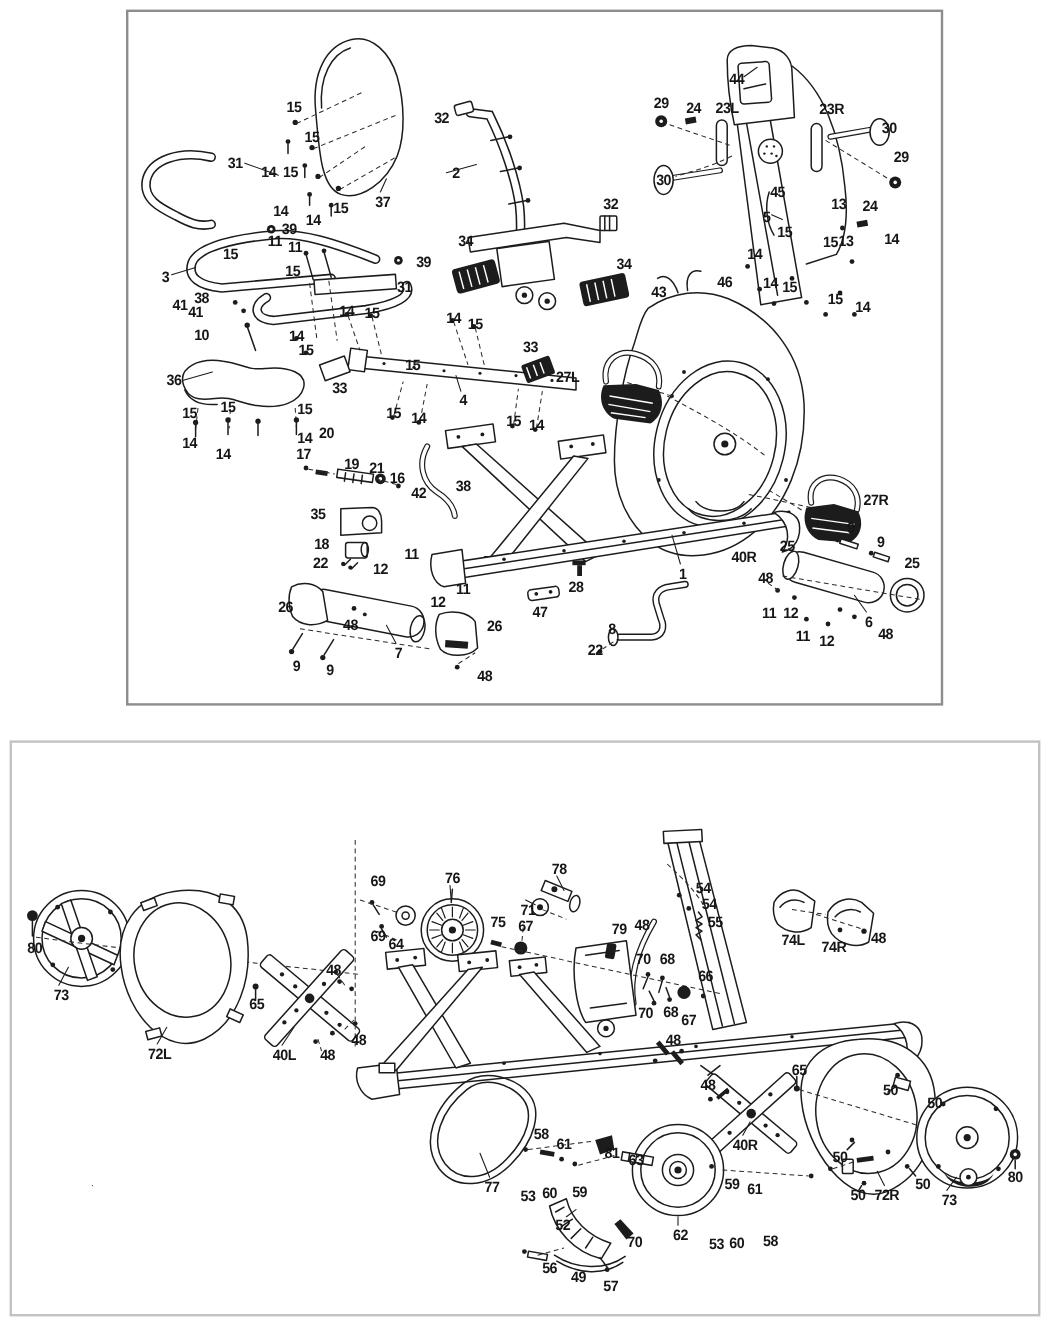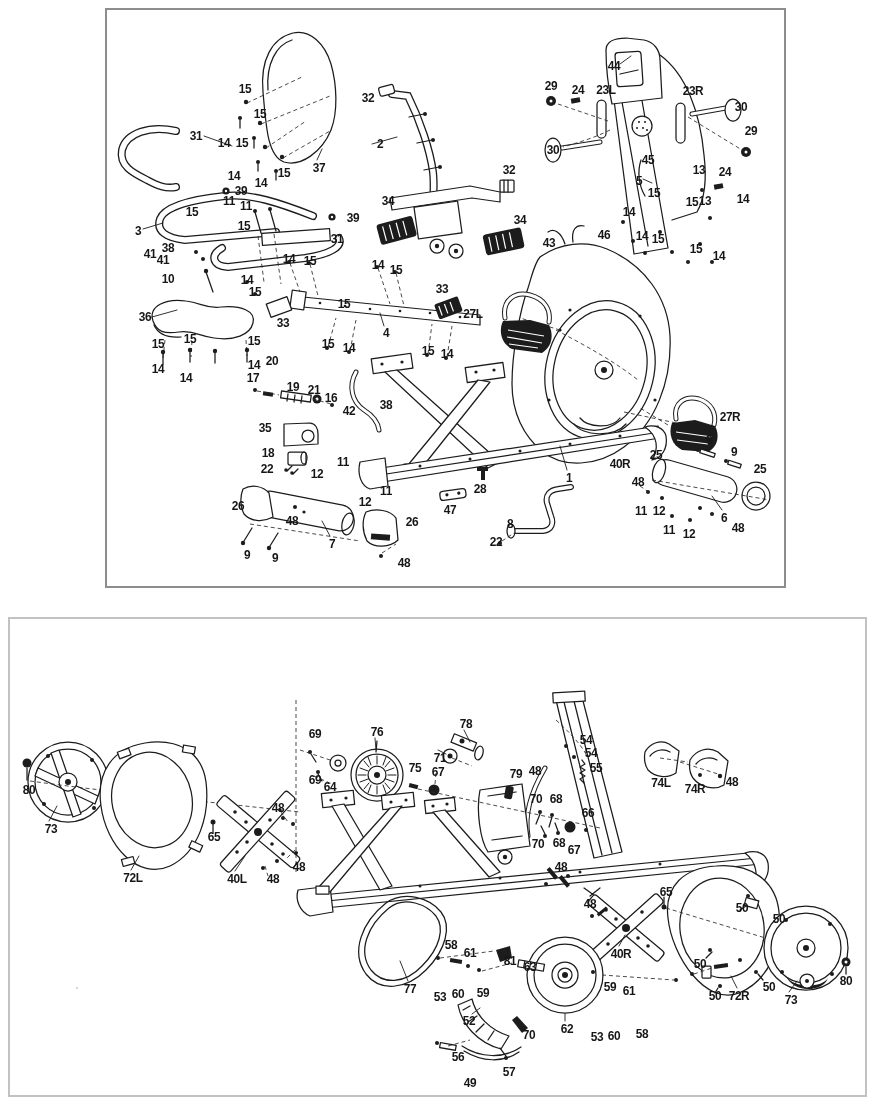--- a/index.html
+++ b/index.html
@@ -702,16 +702,16 @@
       <span class="part-label" style="left: 473px; top: 375px;">59</span>
       <span class="part-label" style="left: 459px; top: 403px;">52</span>
       <span class="part-label" style="left: 519px; top: 417px;">70</span>
       <span class="part-label" style="left: 557px; top: 411px;">62</span>
       <span class="part-label" style="left: 600px; top: 369px;">59</span>
       <span class="part-label" style="left: 619px; top: 373px;">61</span>
       <span class="part-label" style="left: 587px; top: 419px;">53</span>
       <span class="part-label" style="left: 604px; top: 418px;">60</span>
       <span class="part-label" style="left: 632px; top: 416px;">58</span>
       <span class="part-label" style="left: 448px; top: 439px;">56</span>
-      <span class="part-label" style="left: 460px; top: 446px; margin-top: 19px;">49</span>
+      <span class="part-label" style="left: 472px; top: 446px;">49</span>
       <span class="part-label" style="left: 499px; top: 454px;">57</span>
     </div>
 </div>
 
 </body></html>

